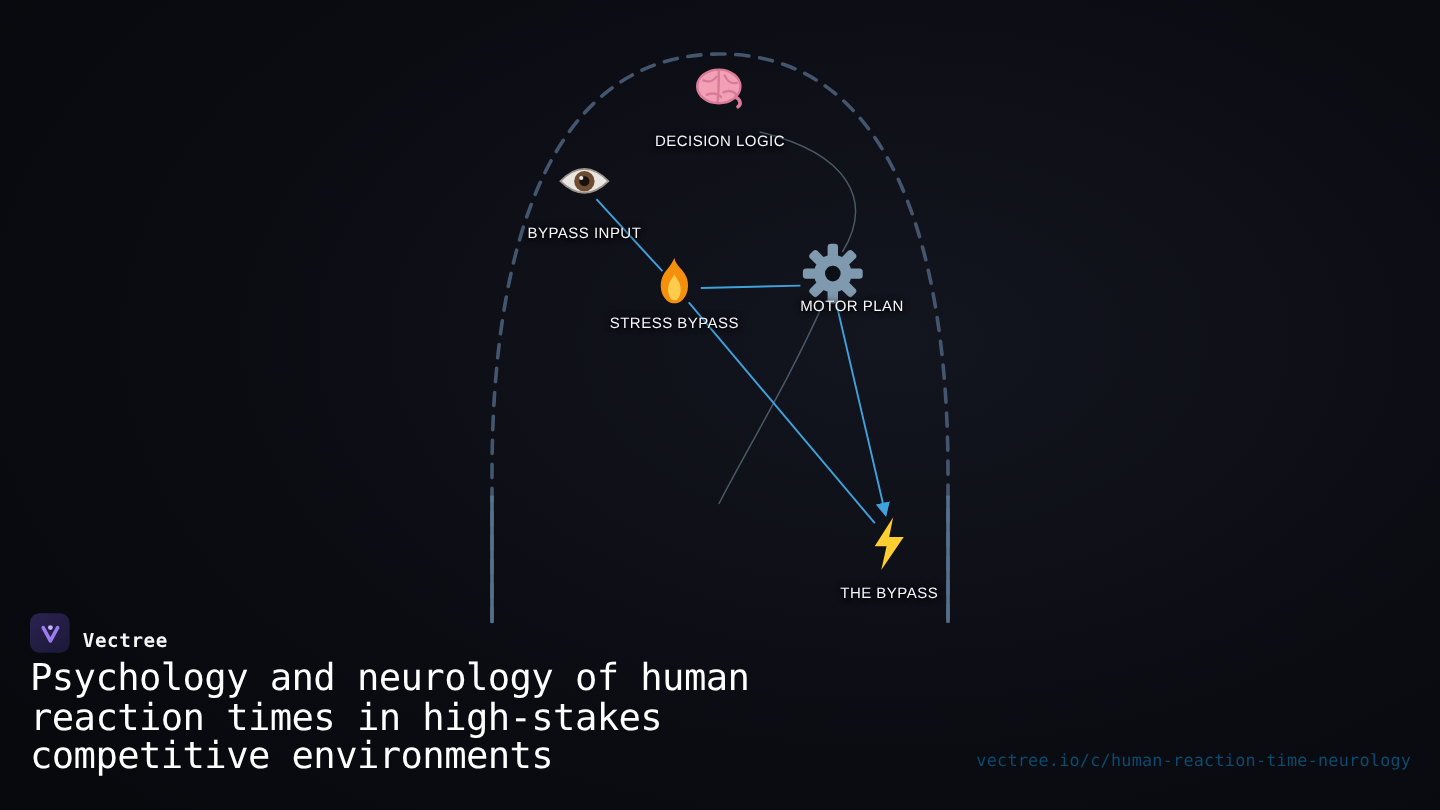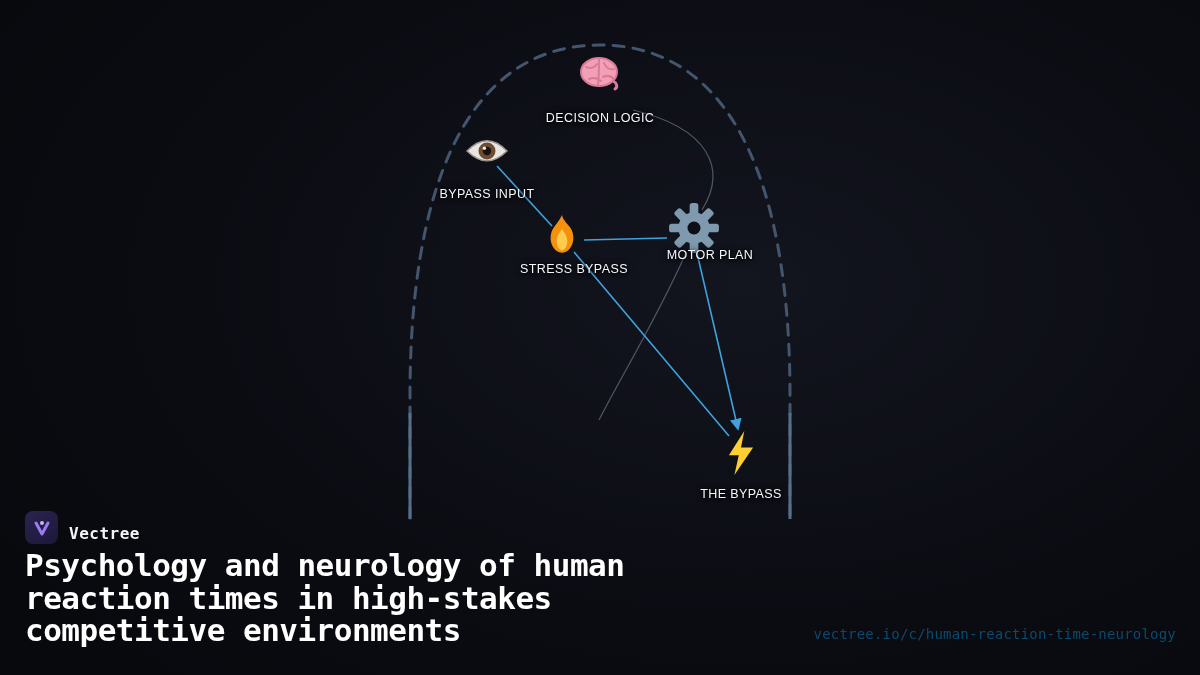--- a/index.html
+++ b/index.html
@@ -29,21 +29,21 @@
   .brand { position:absolute; left:25px; top:511px; display:flex; align-items:center; gap:11px; }
   .brand-logo {
     width:33px; height:33px; border-radius:8px;
     background:linear-gradient(145deg,#2a2350,#1c1838);
     display:flex; align-items:center; justify-content:center;
   }
   .brand-name { font-size:16px; font-weight:bold; color:#f4f5f7; letter-spacing:.5px;margin-top:12px; }
 
   .title {
     position:absolute; left:25px; top:549px; width:700px;
-    font-size:31px; font-weight:bold; line-height:1.05;
+    font-size:31px; font-weight:normal; line-height:1.05;
     color:#ffffff; letter-spacing:-0.5px;
   }
 
   .url {
     position:absolute; right:24px; bottom:33px;
     font-size:14px; color:#0c4a6e; letter-spacing:.2px;
   }
 </style>
 </head>
 <body>
@@ -95,21 +95,21 @@
   <div class="node-label" style="left:487px; top:187px;">BYPASS INPUT</div>
 
   <div class="node" style="left:562px; top:236px;">
     <span>
       <svg width="34" height="40" viewBox="0 0 32 38">
         <path d="M16,1 C17,7 23,10 25.5,16 C28,22 27,30 22,34.5 C18.5,37.5 13.5,37.5 10,34.5 C5,30 4,22 6.5,16 C8.5,11 13,8 16,1 Z" fill="#f4900c"></path>
         <path d="M16,14 C18.5,18.5 21,20.5 21,26 C21,31 18.5,34.5 16,34.5 C13.5,34.5 11,31 11,26 C11,20.5 13.5,18.5 16,14 Z" fill="#ffcc4d"></path>
       </svg>
     </span>
   </div>
-  <div class="node-label" style="left:562px; top:262px;margin-left:12px;">STRESS BYPASS</div>
+  <div class="node-label" style="left:562px; top:262px;">STRESS BYPASS</div>
 
   <div class="node" style="left:694px; top:230px;">
     <span>
       <svg width="52" height="52" viewBox="0 0 48 48">
         <g fill="#7f9aae">
           <rect x="20" y="1" width="8" height="12" rx="2.5"></rect>
           <rect x="20" y="35" width="8" height="12" rx="2.5"></rect>
           <rect x="20" y="1" width="8" height="12" rx="2.5" transform="rotate(90 24 24)"></rect>
           <rect x="20" y="35" width="8" height="12" rx="2.5" transform="rotate(90 24 24)"></rect>
           <rect x="20" y="1" width="8" height="12" rx="2.5" transform="rotate(45 24 24)"></rect>

